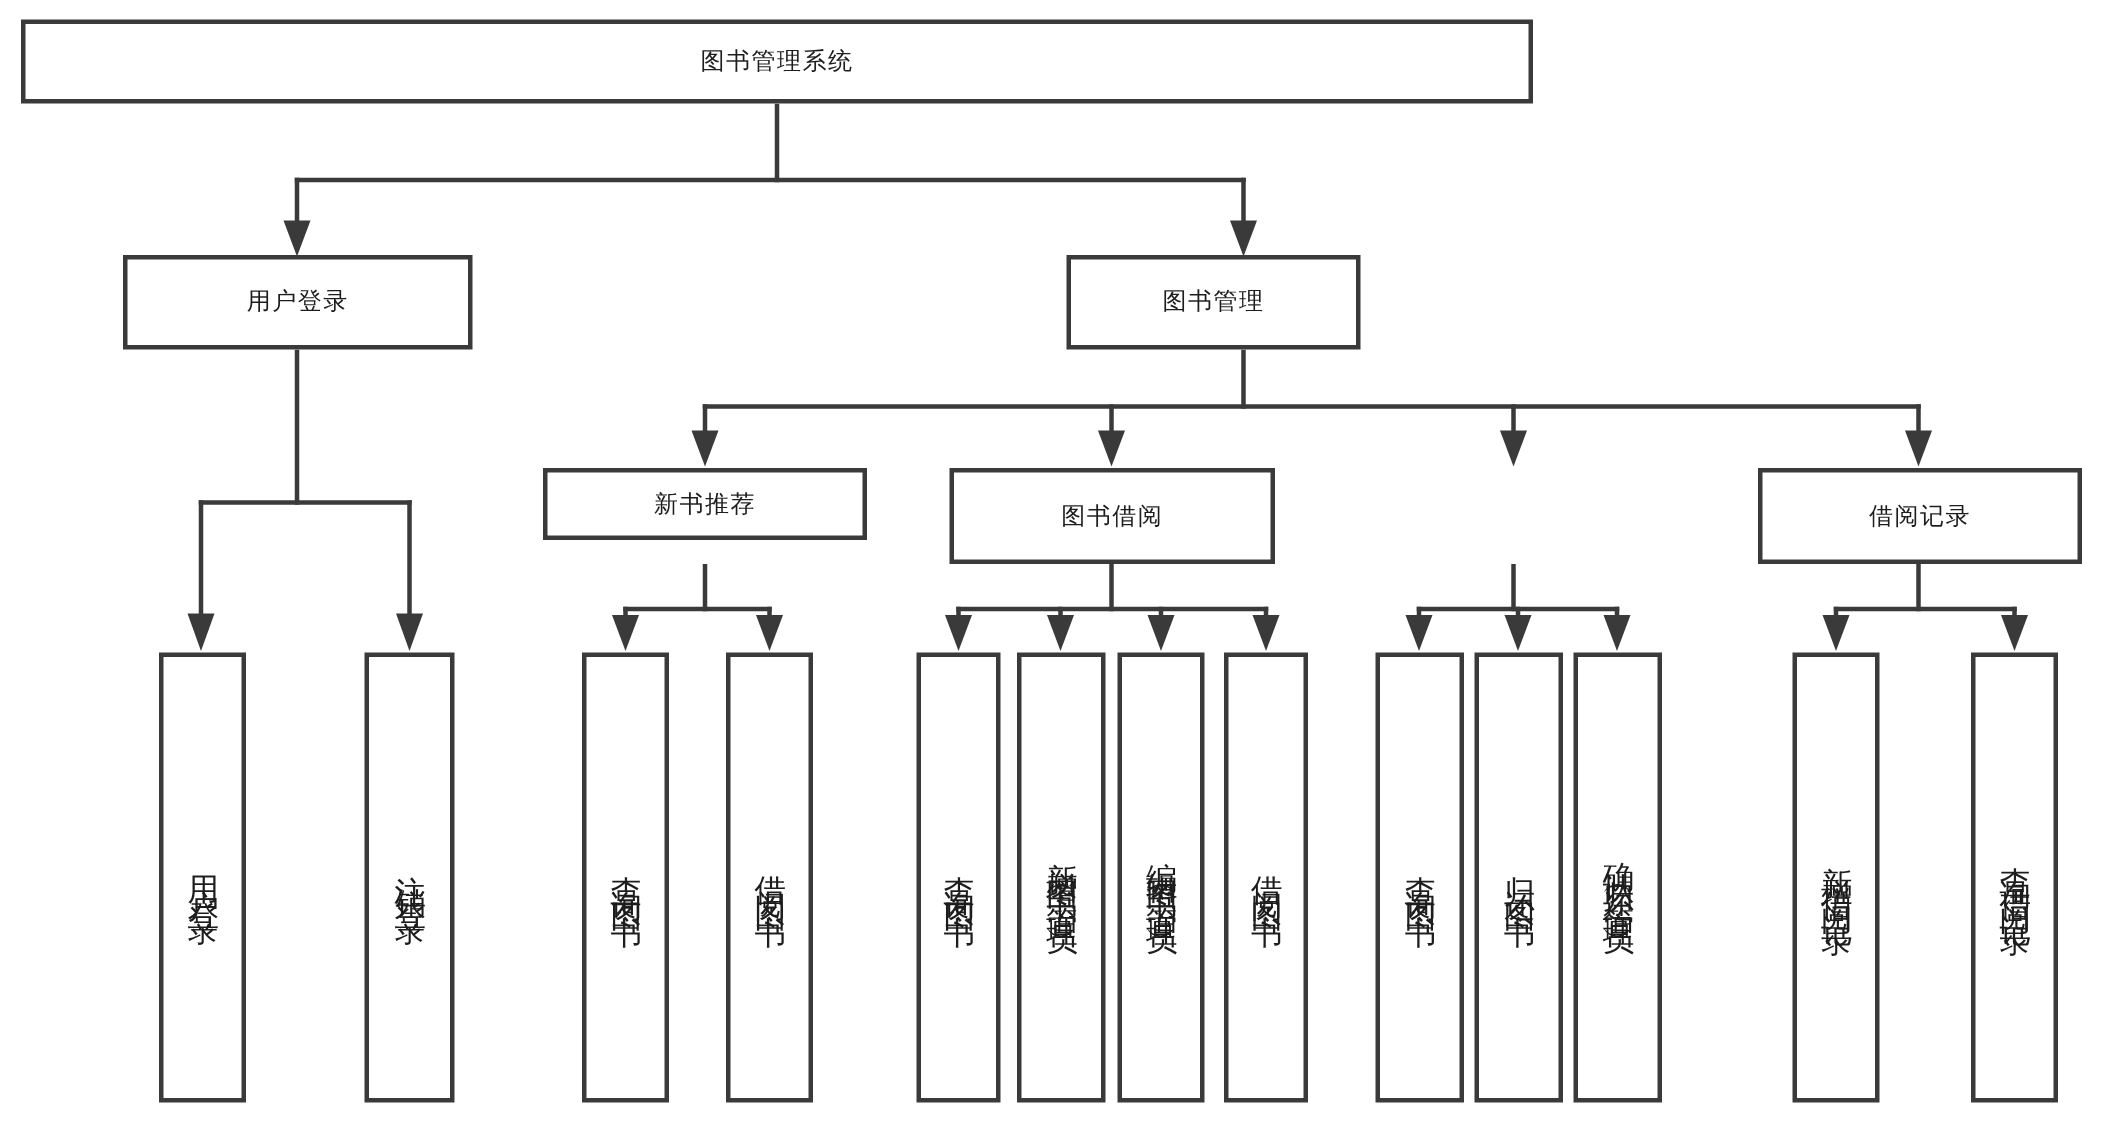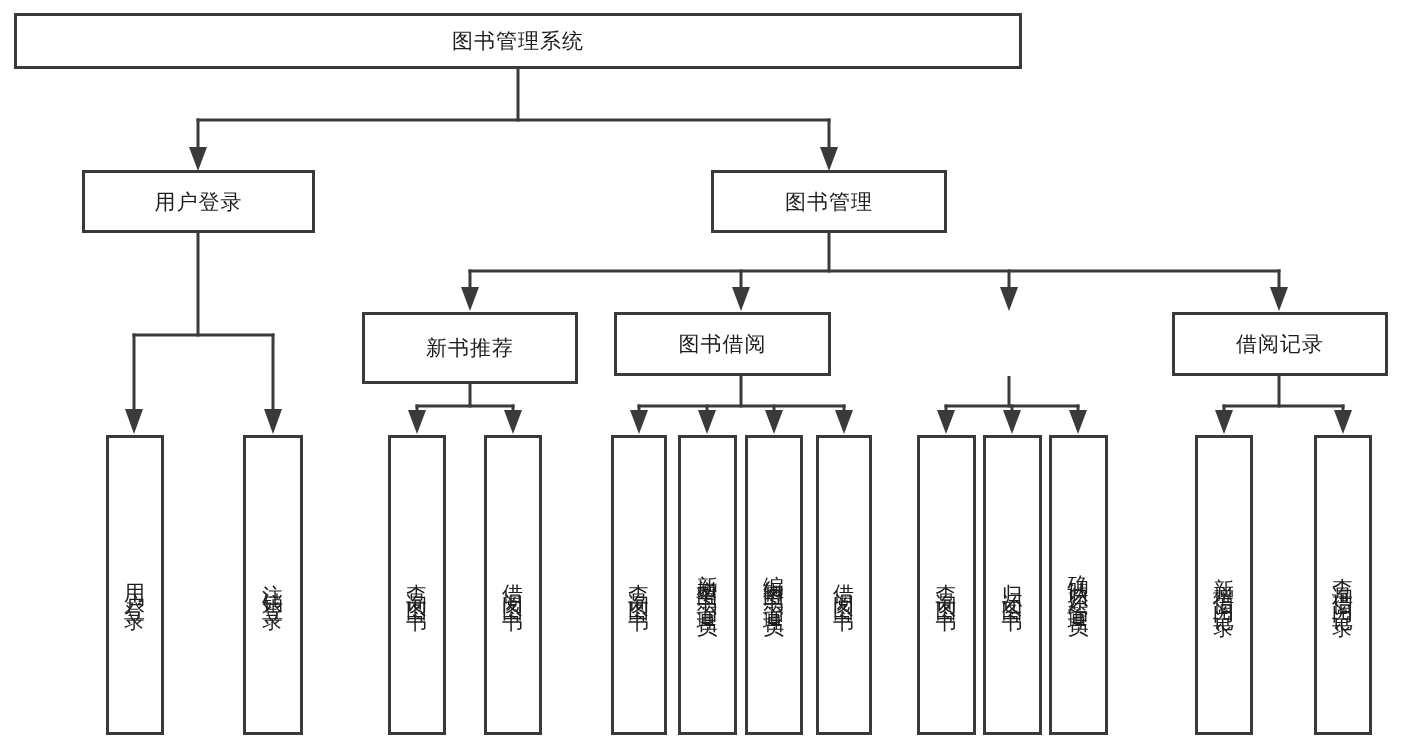--- a/index.html
+++ b/index.html
@@ -27,21 +27,21 @@
   .node {
     position: absolute;
     background: #fff;
     border: 3px solid var(--line-color);
     display: flex;
     align-items: center;
     justify-content: center;
     color: var(--text-color);
   }
   .hnode span {
-    font-size: 21px;
+    font-size: 16px;
     letter-spacing: 1px;
     white-space: nowrap;
   }
   .vnode span {
     writing-mode: vertical-rl;
     text-orientation: mixed;
     font-size: 21px;
     letter-spacing: 9px;
     line-height: 1;
   }
@@ -132,28 +132,28 @@
     </g>
   </svg>
 
   <div class="node hnode" style="left:14px;top:13px;width:1008px;height:56px;">
     <span>图书管理系统</span>
   </div>
 
   <div class="node hnode" style="left:82px;top:170px;width:233px;height:63px;">
     <span>用户登录</span>
   </div>
-  <div class="node hnode" style="left:711px;top:170px;width:236px;height:63px;">
+  <div class="node hnode" style="left:711px;top:170px;width:196px;height:63px;">
     <span>图书管理</span>
   </div>
 
-  <div class="node hnode" style="left:362px;top:312px;width:216px;height:72px;">
+  <div class="node hnode" style="left:362px;top:312px;width:216px;height:48px;">
     <span>新书推荐</span>
   </div>
-  <div class="node hnode" style="left:614px;top:312px;width:217px;height:64px;">
+  <div class="node hnode" style="left:633px;top:312px;width:217px;height:64px;">
     <span>图书借阅</span>
   </div>
   <div class="node hnode" style="left:1172px;top:312px;width:216px;height:64px;">
     <span>借阅记录</span>
   </div>
 
   <div class="node vnode" style="left:106px;top:435px;width:58px;height:300px;">
     <span>用户登录</span>
   </div>
   <div class="node vnode" style="left:243px;top:435px;width:60px;height:300px;">

